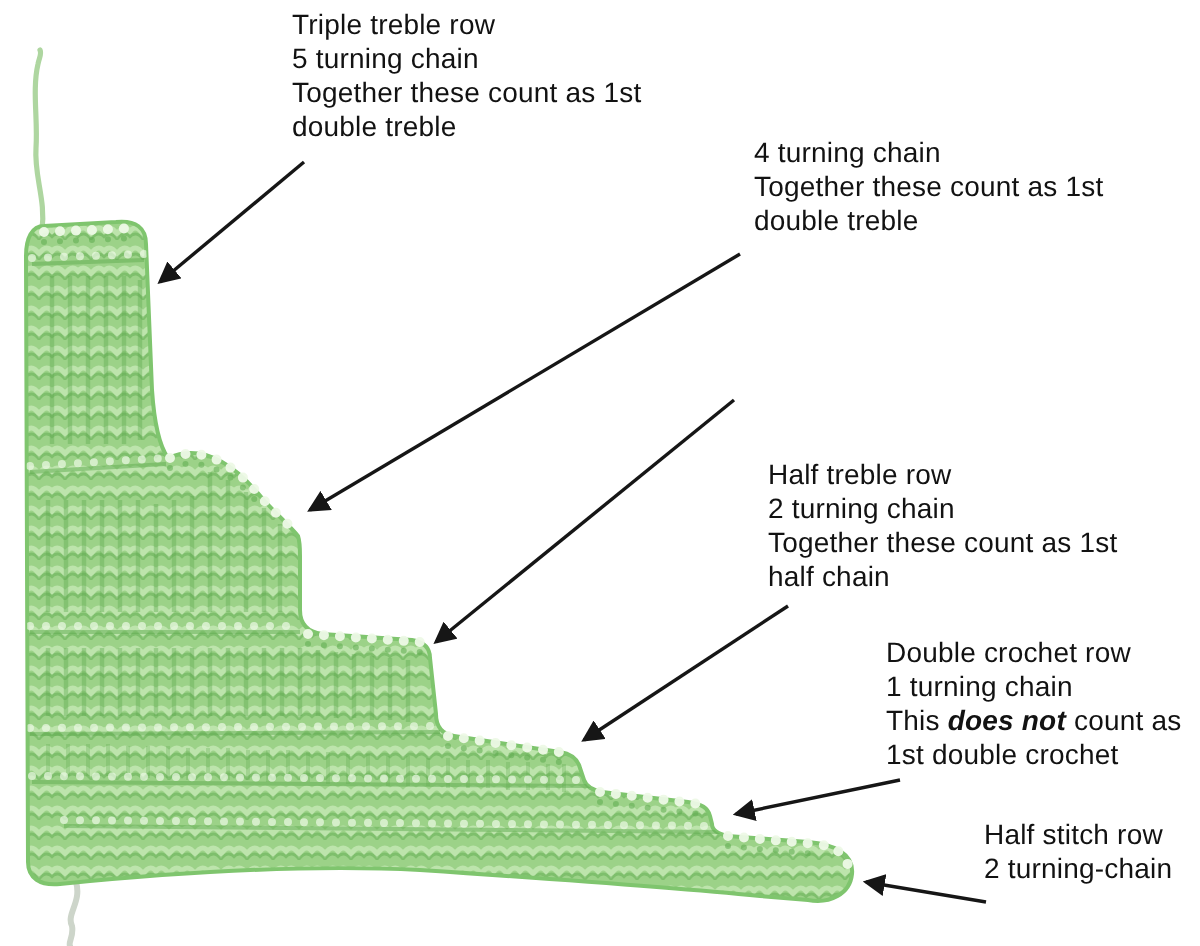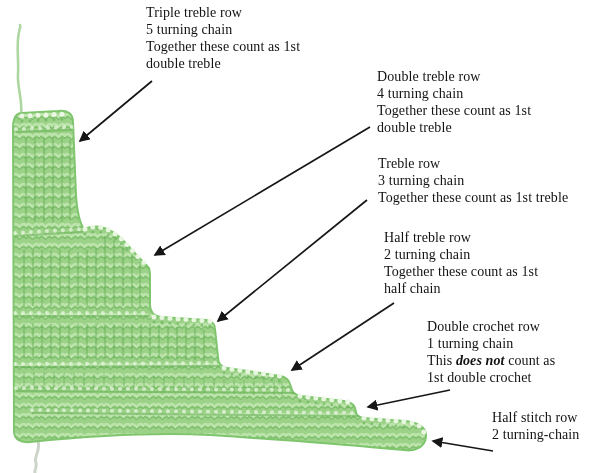--- a/index.html
+++ b/index.html
@@ -1,19 +1,19 @@
 <!DOCTYPE html>
 <html style="--background: #ffffff; --text: #121212; --arrow: #161616; --yarn-base: #9cd288; --yarn-highlight: #bde4ac; --yarn-shadow: #5fab50; --yarn-chain: #edf9e6; --yarn-edge: #7fc56e; --tail-green: #aed6a0; --tail-gray: #cdd5ca;"><head>
 <meta charset="utf-8">
 <style>
   html,body{margin:0;padding:0;background:#fff;}
   .canvas{
     position:relative;width:600px;height:473px;overflow:hidden;
     background:var(--background,#fff);
-    font-family:Liberation Serif, serif;
+    font-family:Liberation Sans, sans-serif;
   }
   svg.scene{position:absolute;left:0;top:0;width:600px;height:473px;}
   .label{
     position:absolute;font-size:14px;line-height:17px;
     color:var(--text,#121212);white-space:nowrap;letter-spacing:0.1px;
   }
   .label .emph{font-weight:bold;font-style:italic;margin-top:31px;}
 </style>
 </head>
 <body>
@@ -72,40 +72,34 @@
   </svg>
 
   <div class="label" style="left:146px;top:4px">
     <div>Triple treble row</div>
     <div>5 turning chain</div>
     <div>Together these count as 1st</div>
     <div>double treble</div>
   </div>
 
   <div class="label" style="left:377px;top:68px">
-    <div>Double treble row</div>
     <div>4 turning chain</div>
     <div>Together these count as 1st</div>
     <div>double treble</div>
   </div>
 
-  <div class="label" style="left:378px;top:155px">
-    <div>Treble row</div>
-    <div>3 turning chain</div>
-    <div>Together these count as 1st treble</div>
-  </div>
 
   <div class="label" style="left:384px;top:229px">
     <div>Half treble row</div>
     <div>2 turning chain</div>
     <div>Together these count as 1st</div>
     <div>half chain</div>
   </div>
 
-  <div class="label" style="left:427px;top:318px">
+  <div class="label" style="left:443px;top:318px">
     <div>Double crochet row</div>
     <div>1 turning chain</div>
     <div><span>This </span><span class="emph">does not</span><span> count as</span></div>
     <div>1st double crochet</div>
   </div>
 
   <div class="label" style="left:492px;top:409px">
     <div>Half stitch row</div>
     <div>2 turning-chain</div>
   </div>

